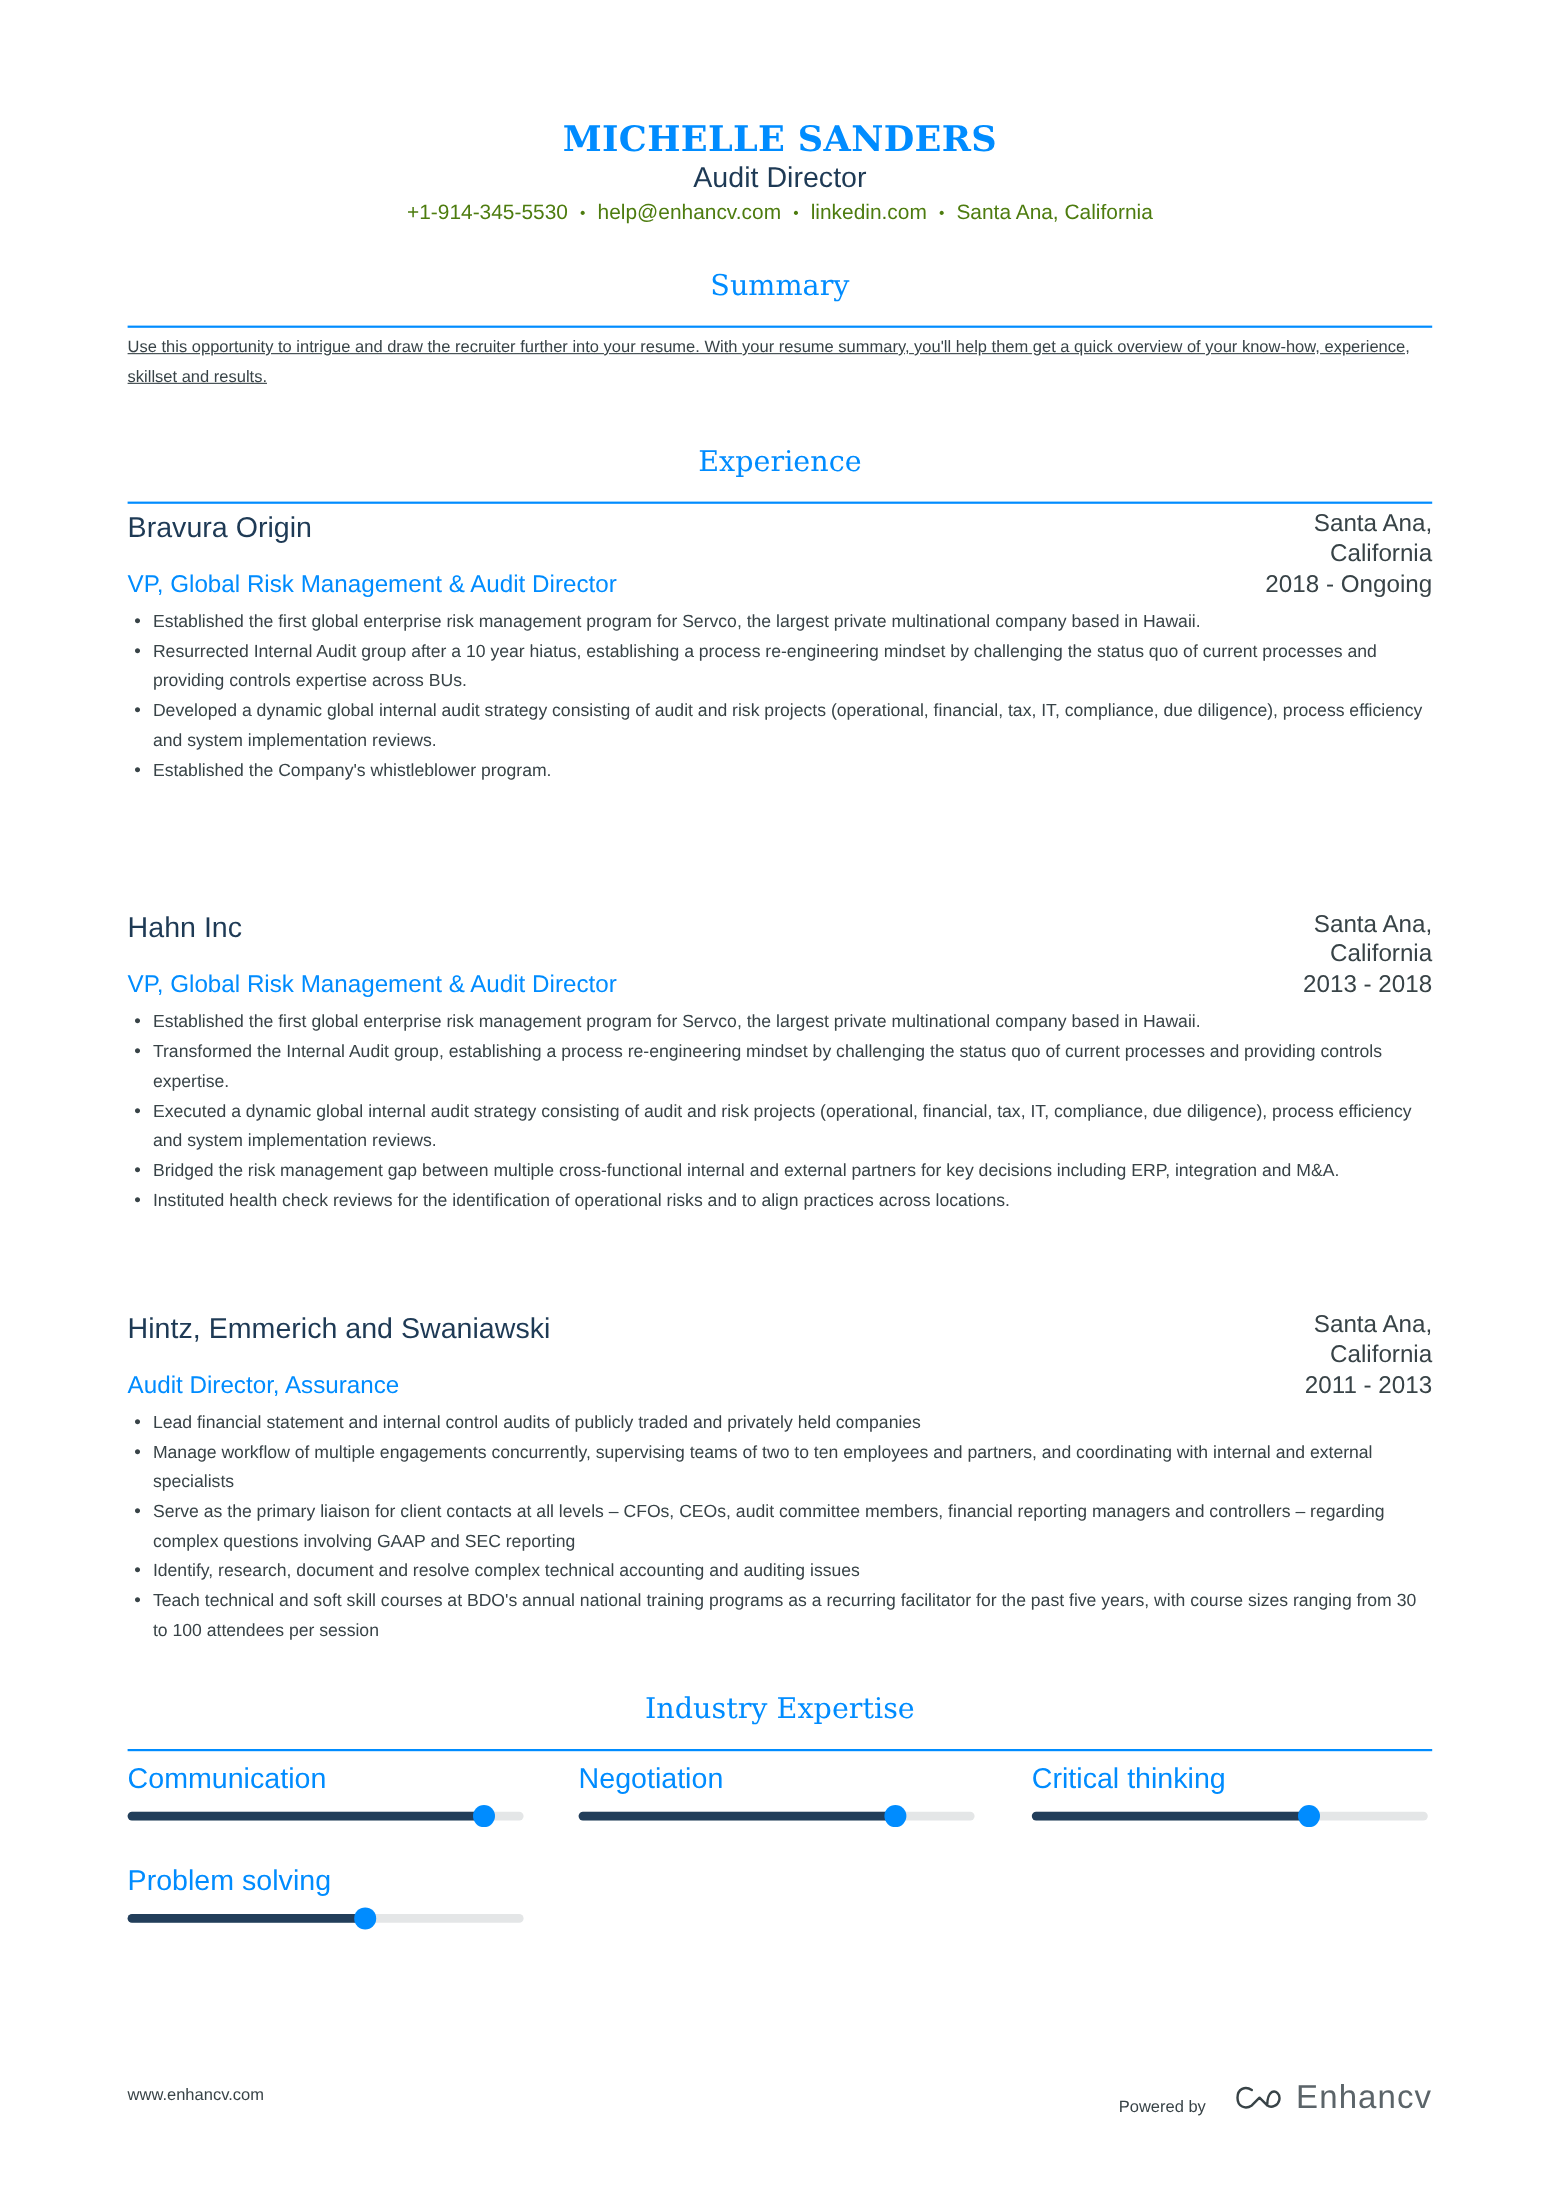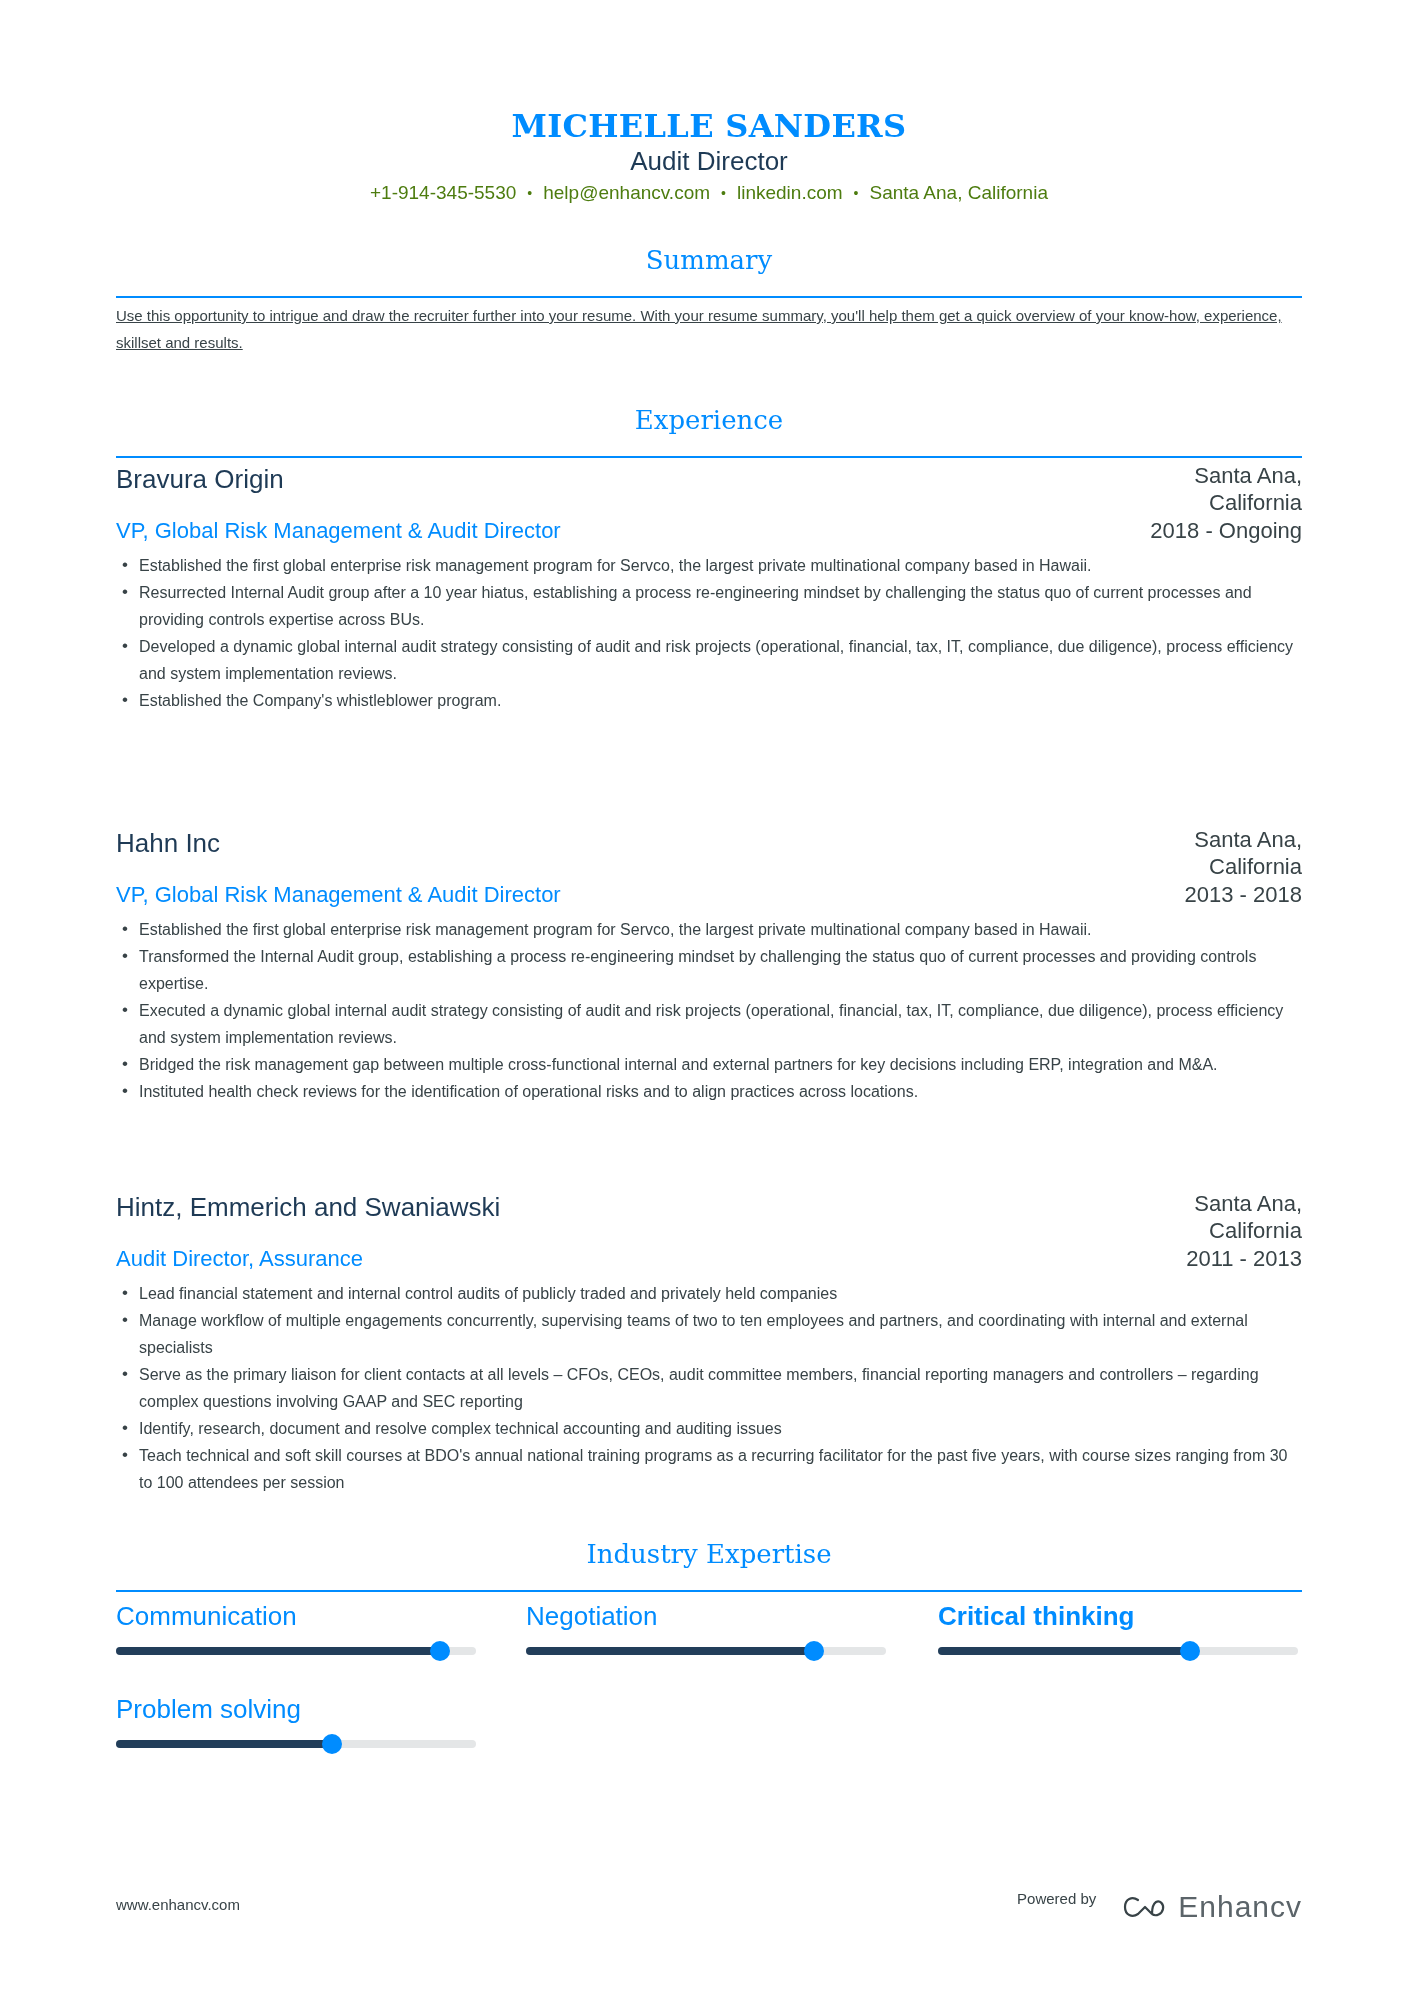--- a/index.html
+++ b/index.html
@@ -28,21 +28,21 @@
   .bullets li { position: relative; padding-left: 23px; font-size: 16px; line-height: 27px; color: #384347; }
   .bullets li::before { content: "\2022"; position: absolute; left: 6px; top: -1px; font-size: 17px; color: #384347; }
 
   .skill { position: absolute; width: 360px; }
   .skill-label { font-size: 26px; color: #008cff; line-height: 30px; }
   .track { position: absolute; left: 0; top: 46px; width: 360px; height: 8px; border-radius: 4px; background: #e4e6e7; }
   .fill { position: absolute; left: 0; top: 0; height: 8px; border-radius: 4px; background: #223e5a; }
   .knob { position: absolute; top: -6px; width: 20px; height: 20px; border-radius: 50%; background: #008cff; margin-left: -10px; }
 
   .footer-left { position: absolute; left: 0; top: 1895px; font-size: 15px; color: #384347; line-height: 20px; }
-  .footer-right { position: absolute; right: 0; top: 1890px; display: flex; align-items: flex-start; gap: 26px; }
+  .footer-right { position: absolute; right: 0; top: 1890px; display: flex; align-items: flex-end; gap: 26px; }
   .powered { font-size: 15px; color: #384347; }
   .brand { display: flex; align-items: center; gap: 10px; }
   .brand-word { font-size: 30px; color: #5b6469; letter-spacing: 1px; }
 </style>
 </head>
 <body>
 
 <div class="page">
 
   <div class="header">
@@ -116,21 +116,21 @@
   </div>
 
   <div class="skill" style="left:410px; top:1601px;">
     <div class="skill-label">Negotiation</div>
     <div class="track">
       <div class="fill" style="width: 80%;"></div>
       <div class="knob" style="left: 80%;"></div>
     </div>
   </div>
 
-  <div class="skill" style="left:822px; top:1601px;font-weight:bold;">
+  <div class="skill" style="left:822px; top:1601px;">
     <div class="skill-label">Critical thinking</div>
     <div class="track">
       <div class="fill" style="width: 70%;"></div>
       <div class="knob" style="left: 70%;"></div>
     </div>
   </div>
 
   <div class="skill" style="left:0; top:1694px;">
     <div class="skill-label">Problem solving</div>
     <div class="track">

